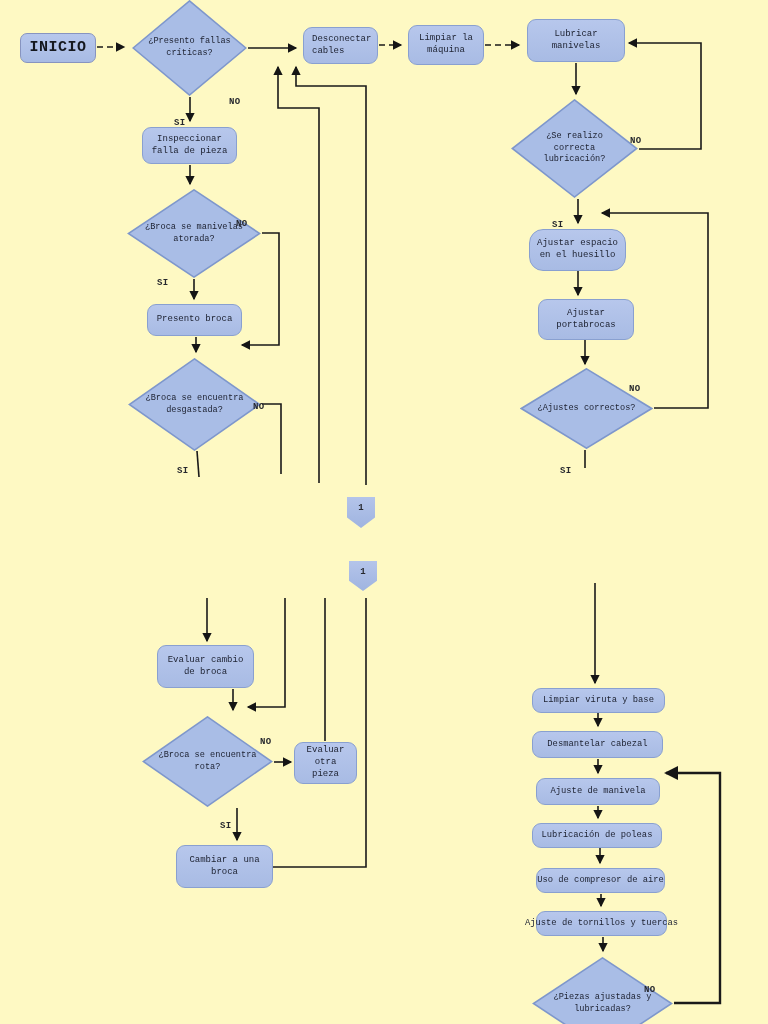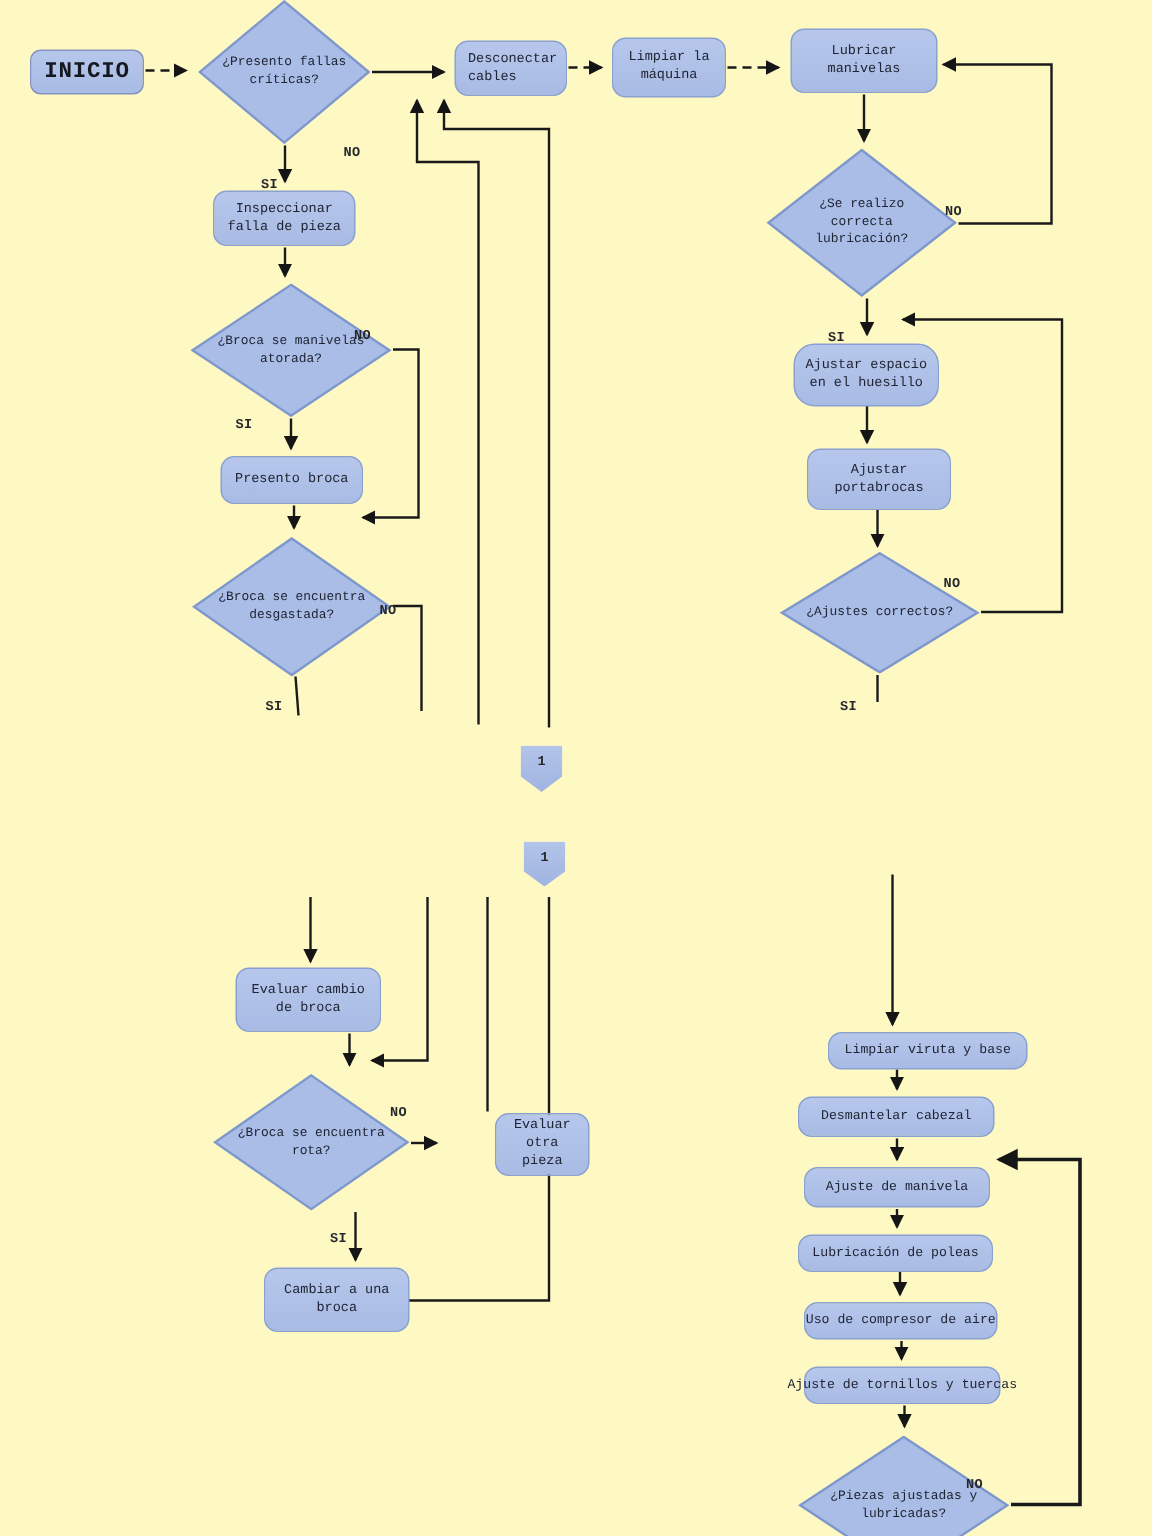--- a/index.html
+++ b/index.html
@@ -175,29 +175,29 @@
     <span>Evaluar cambio de broca</span>
   </div>
 
   <div class="diamond" style="left:142px;top:716px;width:131px;height:91px;">
     <svg viewBox="0 0 100 100" preserveAspectRatio="none">
       <polygon points="50,1 99,50 50,99 1,50" fill="#a9bde6" stroke="#7e97cc" stroke-width="1.6" vector-effect="non-scaling-stroke"></polygon>
     </svg>
     <div class="dlabel">¿Broca se encuentra rota?</div>
   </div>
 
-  <div class="node" style="left:294px;top:742px;width:63px;height:42px;margin-left:36px;">
+  <div class="node" style="left:294px;top:742px;width:63px;height:42px;">
     <span>Evaluar otra pieza</span>
   </div>
 
   <div class="node" style="left:176px;top:845px;width:97px;height:43px;">
     <span>Cambiar a una broca</span>
   </div>
 
-  <div class="node nowrap" style="left:532px;top:688px;width:133px;height:25px;margin-left:20px;">
+  <div class="node nowrap" style="left:532px;top:688px;width:133px;height:25px;">
     <span>Limpiar viruta y base</span>
   </div>
 
   <div class="node nowrap" style="left:532px;top:731px;width:131px;height:27px;">
     <span>Desmantelar cabezal</span>
   </div>
 
   <div class="node nowrap" style="left:536px;top:778px;width:124px;height:27px;">
     <span>Ajuste de manivela</span>
   </div>

